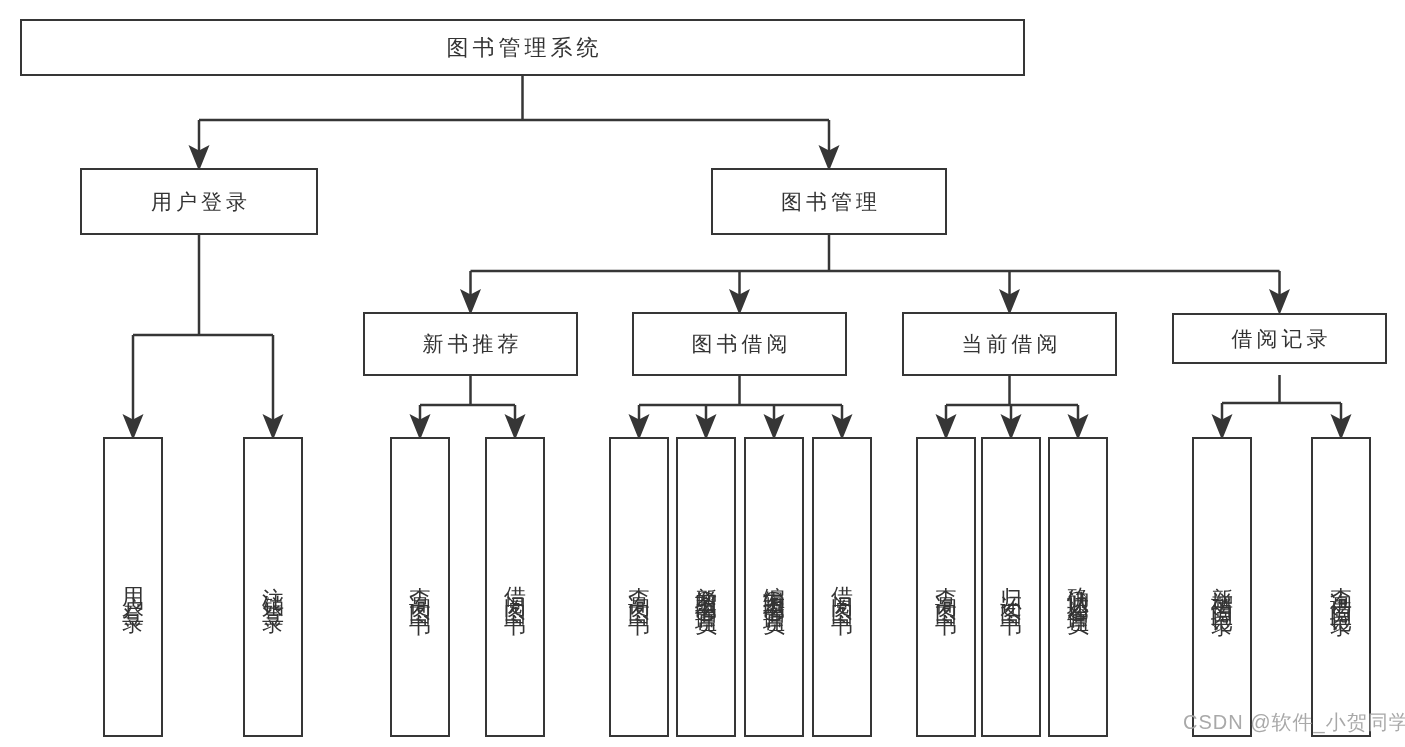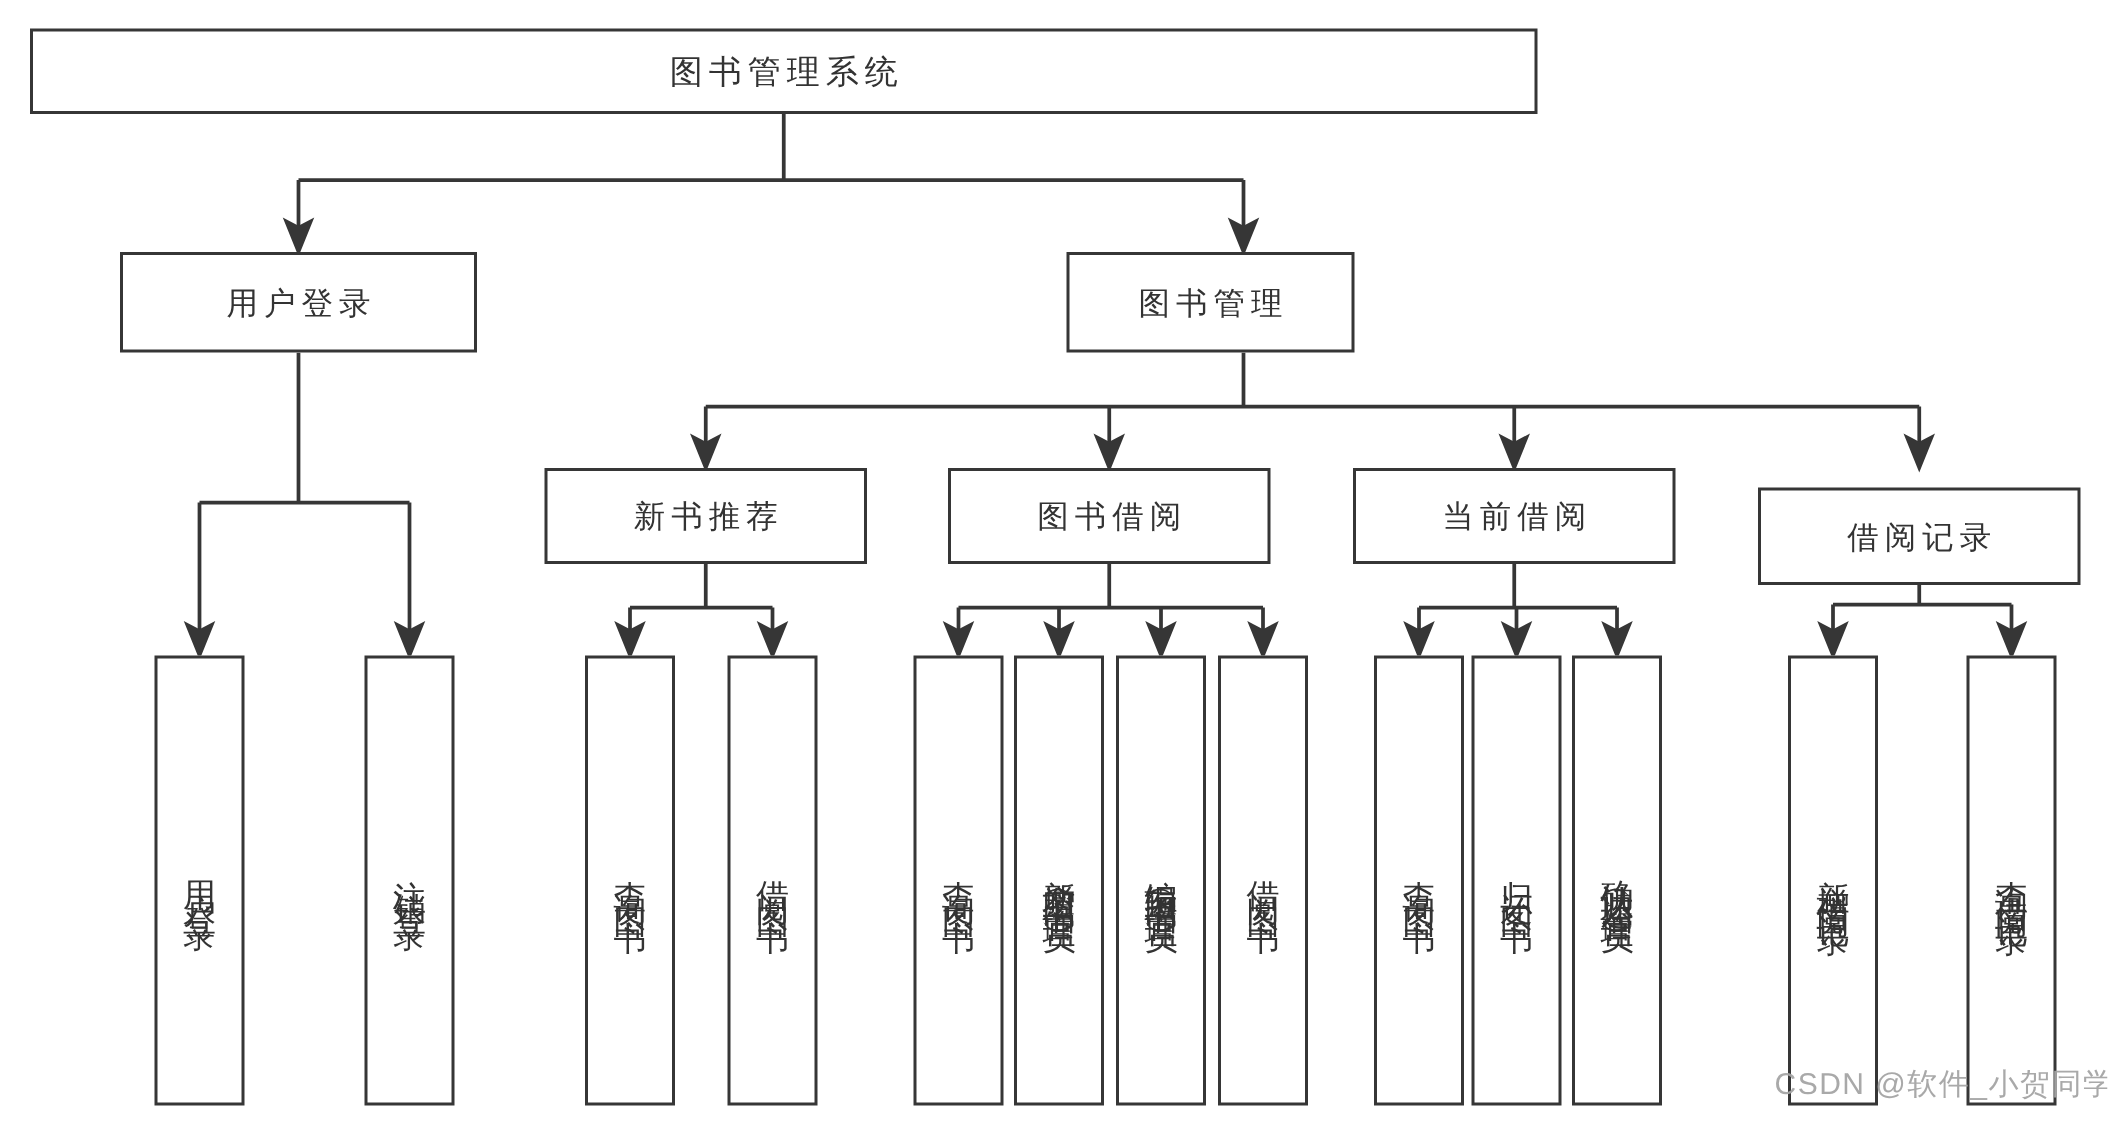--- a/index.html
+++ b/index.html
@@ -116,34 +116,34 @@
     </g>
   </svg>
 
   <div class="node" style="left:20px;top:19px;width:1005px;height:57px;">
     <span class="hlabel root-label">图书管理系统</span>
   </div>
 
   <div class="node" style="left:80px;top:168px;width:238px;height:67px;">
     <span class="hlabel">用户登录</span>
   </div>
-  <div class="node" style="left:711px;top:168px;width:192px;height:67px;">
+  <div class="node" style="left:711px;top:168px;width:236px;height:67px;">
     <span class="hlabel">图书管理</span>
   </div>
 
   <div class="node" style="left:632px;top:312px;width:215px;height:64px;">
     <span class="hlabel">图书借阅</span>
   </div>
   <div class="node" style="left:363px;top:312px;width:215px;height:64px;">
     <span class="hlabel">新书推荐</span>
   </div>
   <div class="node" style="left:902px;top:312px;width:215px;height:64px;">
     <span class="hlabel">当前借阅</span>
   </div>
-  <div class="node" style="left:1172px;top:325px;width:215px;height:65px;">
+  <div class="node" style="left:1172px;top:313px;width:215px;height:51px;">
     <span class="hlabel">借阅记录</span>
   </div>
 
   <div class="node vnode" style="left:103px;top:437px;">
     <span class="vlabel">用户登录</span>
   </div>
   <div class="node vnode" style="left:243px;top:437px;">
     <span class="vlabel">注销登录</span>
   </div>
 

